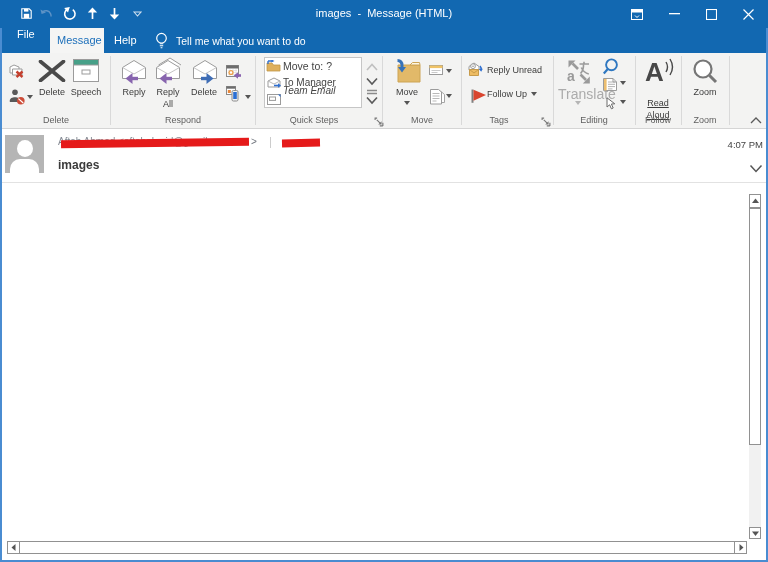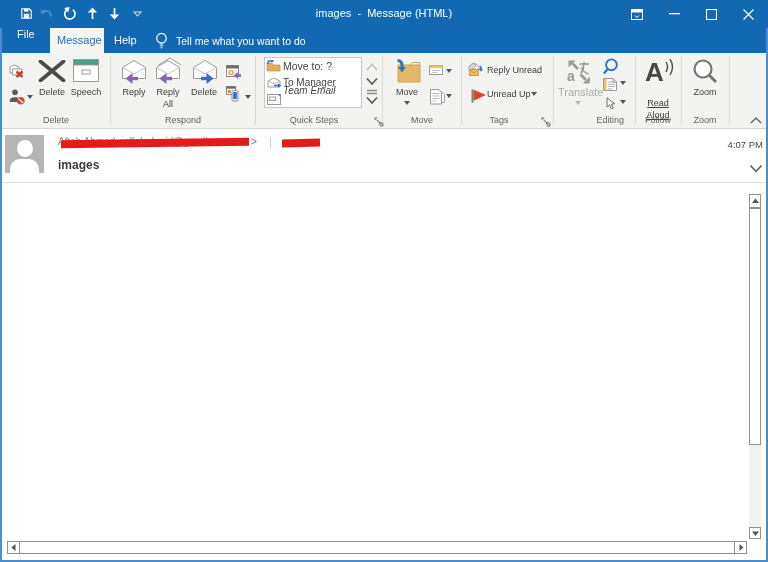--- a/index.html
+++ b/index.html
@@ -217,56 +217,56 @@
     <path d="M1.5 7.5 h9 v6 h-9 z" fill="#eebc63" stroke="#c79b4b"></path>
     <path d="M1.5 7.5 l4.5 3.5 4.5-3.5" fill="none" stroke="#c79b4b"></path>
     <path d="M12 4 q1.5 1.5 1 4" fill="none" stroke="#2f6fd0" stroke-width="1.5"></path>
     <path d="M10.8 7 l2.4 2.8 1.6-3z" fill="#2f6fd0"></path>
   </svg>
   <div class="abs" style="left:487px;top:12px;font-size:9px;color:#3c3c3c;">Reply Unread</div>
   <svg class="abs" style="left:470px;top:36px" width="18" height="14" viewBox="0 0 18 14">
     <path d="M2.5 0.5 V13.8" stroke="#808080" stroke-width="2"></path>
     <path d="M3.5 0.8 L16 6 L3.5 11.8 Z" fill="#d9452f"></path>
   </svg>
-  <div class="abs" style="left:487px;top:36px;font-size:9px;color:#3c3c3c;">Unread Up</div>
+  <div class="abs" style="left:487px;top:36px;font-size:9px;color:#3c3c3c;">Follow Up</div>
   <div class="abs caret" style="left:531px;top:39px;"></div>
   <div class="glabel" style="left:469px;width:60px;">Tags</div>
   <svg class="launcher" style="left:541px;top:64px" width="9" height="9" viewBox="0 0 9 9">
     <path d="M1 2.8 V1 H2.8 M5.2 8 H8 M8 5.2 V8" fill="none" stroke="#777"></path>
       <path d="M2.5 2.5 L6 6" stroke="#777"></path>
       <path d="M6.8 3.8 v3 h-3z" fill="#777"></path>
   </svg>
 
   <svg class="abs" style="left:566px;top:6px" width="26" height="26" viewBox="0 0 26 26">
     <path d="M12 10 L6.5 4.5" stroke="#9a9a9a" stroke-width="2.6" fill="none"></path>
     <path d="M2.5 1.5 h7 L2.5 8.5 Z" fill="#9a9a9a"></path>
     <path d="M13.5 5 h9.5 M18 2.8 v2.4" fill="none" stroke="#9a9a9a" stroke-width="1.6"></path>
     <path d="M17.5 5.2 q0.3 5.8 -3 9.3 M15.3 8.5 q2.5 5.5 7.5 6.5" fill="none" stroke="#9a9a9a" stroke-width="1.6"></path>
     <text x="1" y="21.5" font-size="14" fill="#9a9a9a" font-family="Liberation Sans" font-weight="bold">a</text>
     <path d="M14.5 15.5 L20 21" stroke="#9a9a9a" stroke-width="2.6" fill="none"></path>
     <path d="M23.8 17.5 v7 L16.8 24.5 Z" fill="#9a9a9a"></path>
   </svg>
-  <div class="abs" style="left:558px;top:33px;font-size:11px;color:#ababab;text-align:right;">Translate</div>
+  <div class="abs" style="left:558px;top:33px;font-size:14px;color:#ababab;text-align:right;">Translate</div>
   <div class="abs caret" style="left:575px;top:48px;border-top-color:#b5b5b5;"></div>
   <svg class="abs" style="left:602px;top:5px" width="17" height="17" viewBox="0 0 17 17">
     <circle cx="9.5" cy="6.8" r="5.4" fill="none" stroke="#2e77c0" stroke-width="1.9"></circle>
     <path d="M5.8 11 L1.8 15.5" stroke="#2e77c0" stroke-width="2.2"></path>
   </svg>
   <svg class="abs" style="left:603px;top:25px" width="14" height="13" viewBox="0 0 14 13">
     <path d="M0.5 0.5 h9.5 l3.5 3.5 v8.5 h-13 z" fill="#fff" stroke="#9b9b9b"></path>
     <path d="M10 0.5 v3.5 h3.5" fill="none" stroke="#9b9b9b"></path>
     <rect x="1" y="1" width="2.6" height="11.4" fill="#ecbe70"></rect>
     <path d="M5 4 h7 M5 6.3 h7 M5 8.6 h7 M5 10.9 h4.5" stroke="#a9a9a9" stroke-width="0.9"></path>
   </svg>
   <div class="abs caret" style="left:620px;top:28px;"></div>
   <svg class="abs" style="left:605px;top:44px" width="11" height="13" viewBox="0 0 11 13">
     <path d="M2 0.8 L2 10 L4.6 7.8 L6.4 11.8 L8.2 11 L6.4 7 L9.8 6.8 Z" fill="#fff" stroke="#6b6b6b"></path>
   </svg>
   <div class="abs caret" style="left:620px;top:47px;"></div>
-  <div class="glabel" style="left:564px;width:60px;text-align:right;">Editing</div>
+  <div class="glabel" style="left:564px;width:60px;">Editing</div>
 
   <svg class="abs" style="left:645px;top:4px" width="30" height="28" viewBox="0 0 30 28">
     <text x="0" y="24" font-size="26" font-weight="bold" fill="#484848" font-family="Liberation Sans">A</text>
     <path d="M21 5 q3 5 0 10 M25 2 q5 8 0 16" fill="none" stroke="#484848" stroke-width="1.4"></path>
   </svg>
   <div class="btext" style="left:638px;top:44px;width:40px;text-decoration:underline;">Read<br>Aloud</div>
   <div class="glabel" style="left:628px;width:60px;">Follow</div>
 
   <svg class="abs" style="left:692px;top:5px" width="26" height="26" viewBox="0 0 26 26">
     <circle cx="11" cy="11" r="8.5" fill="#fff" stroke="#767676" stroke-width="2.2"></circle>

